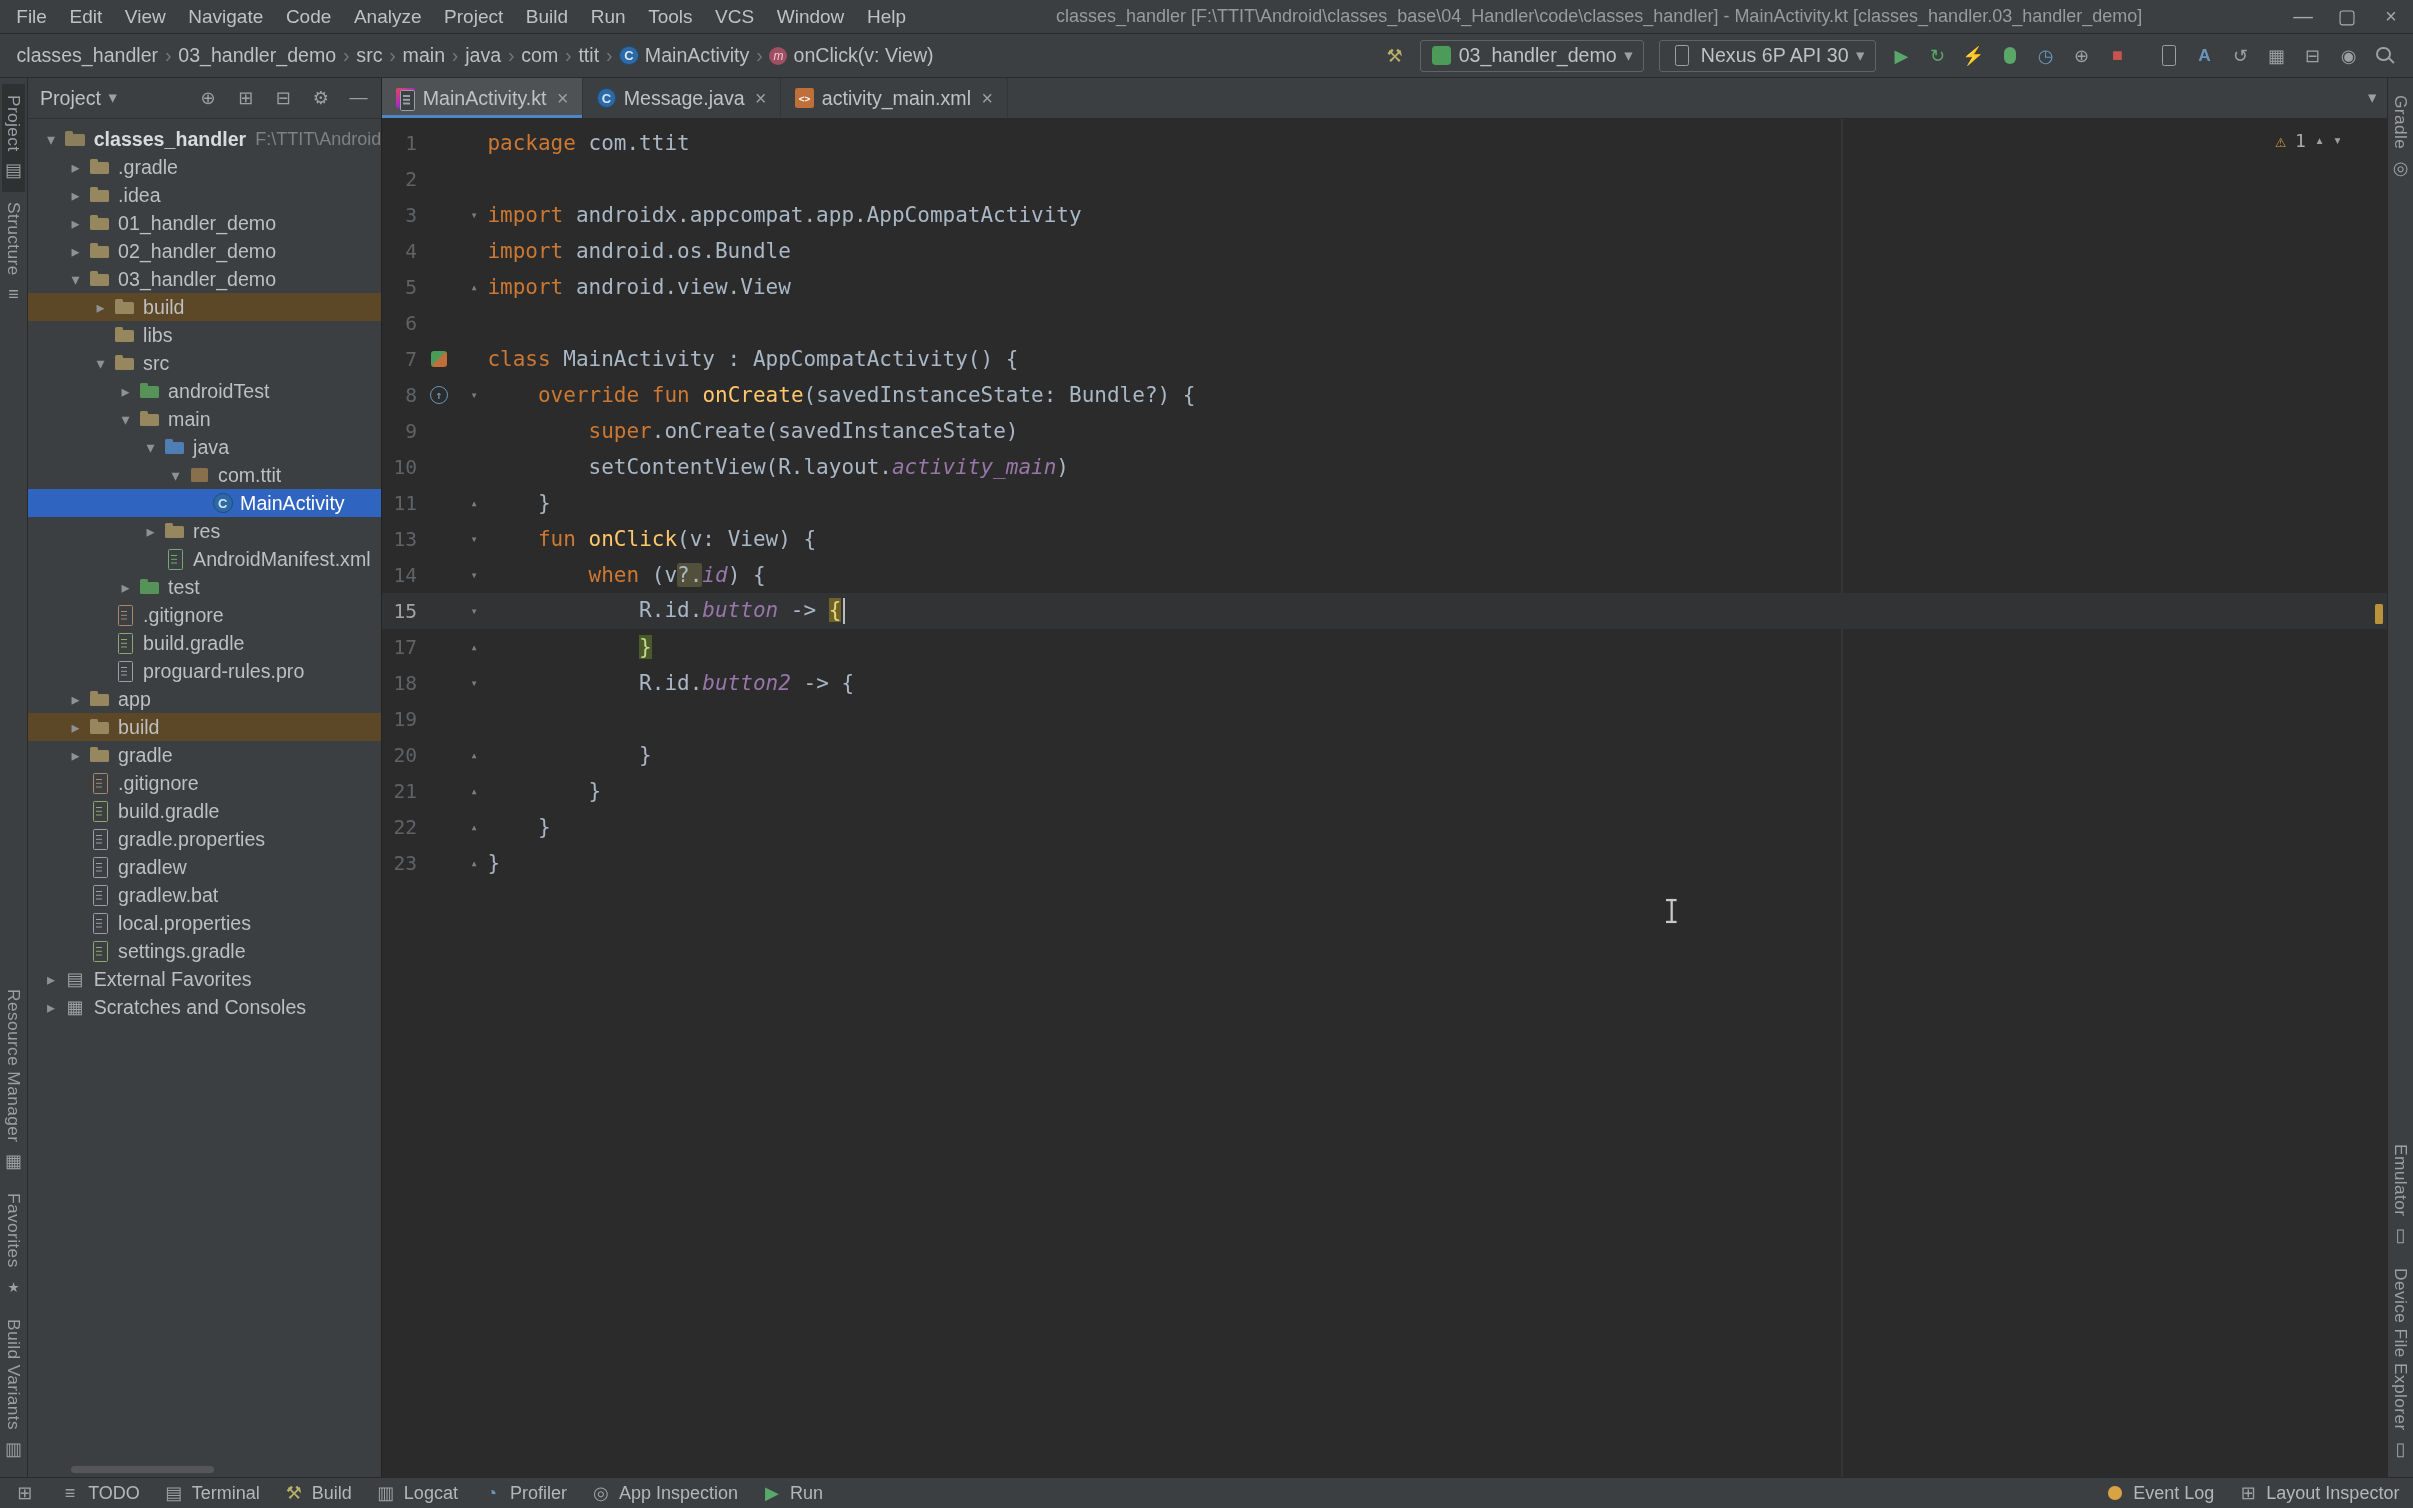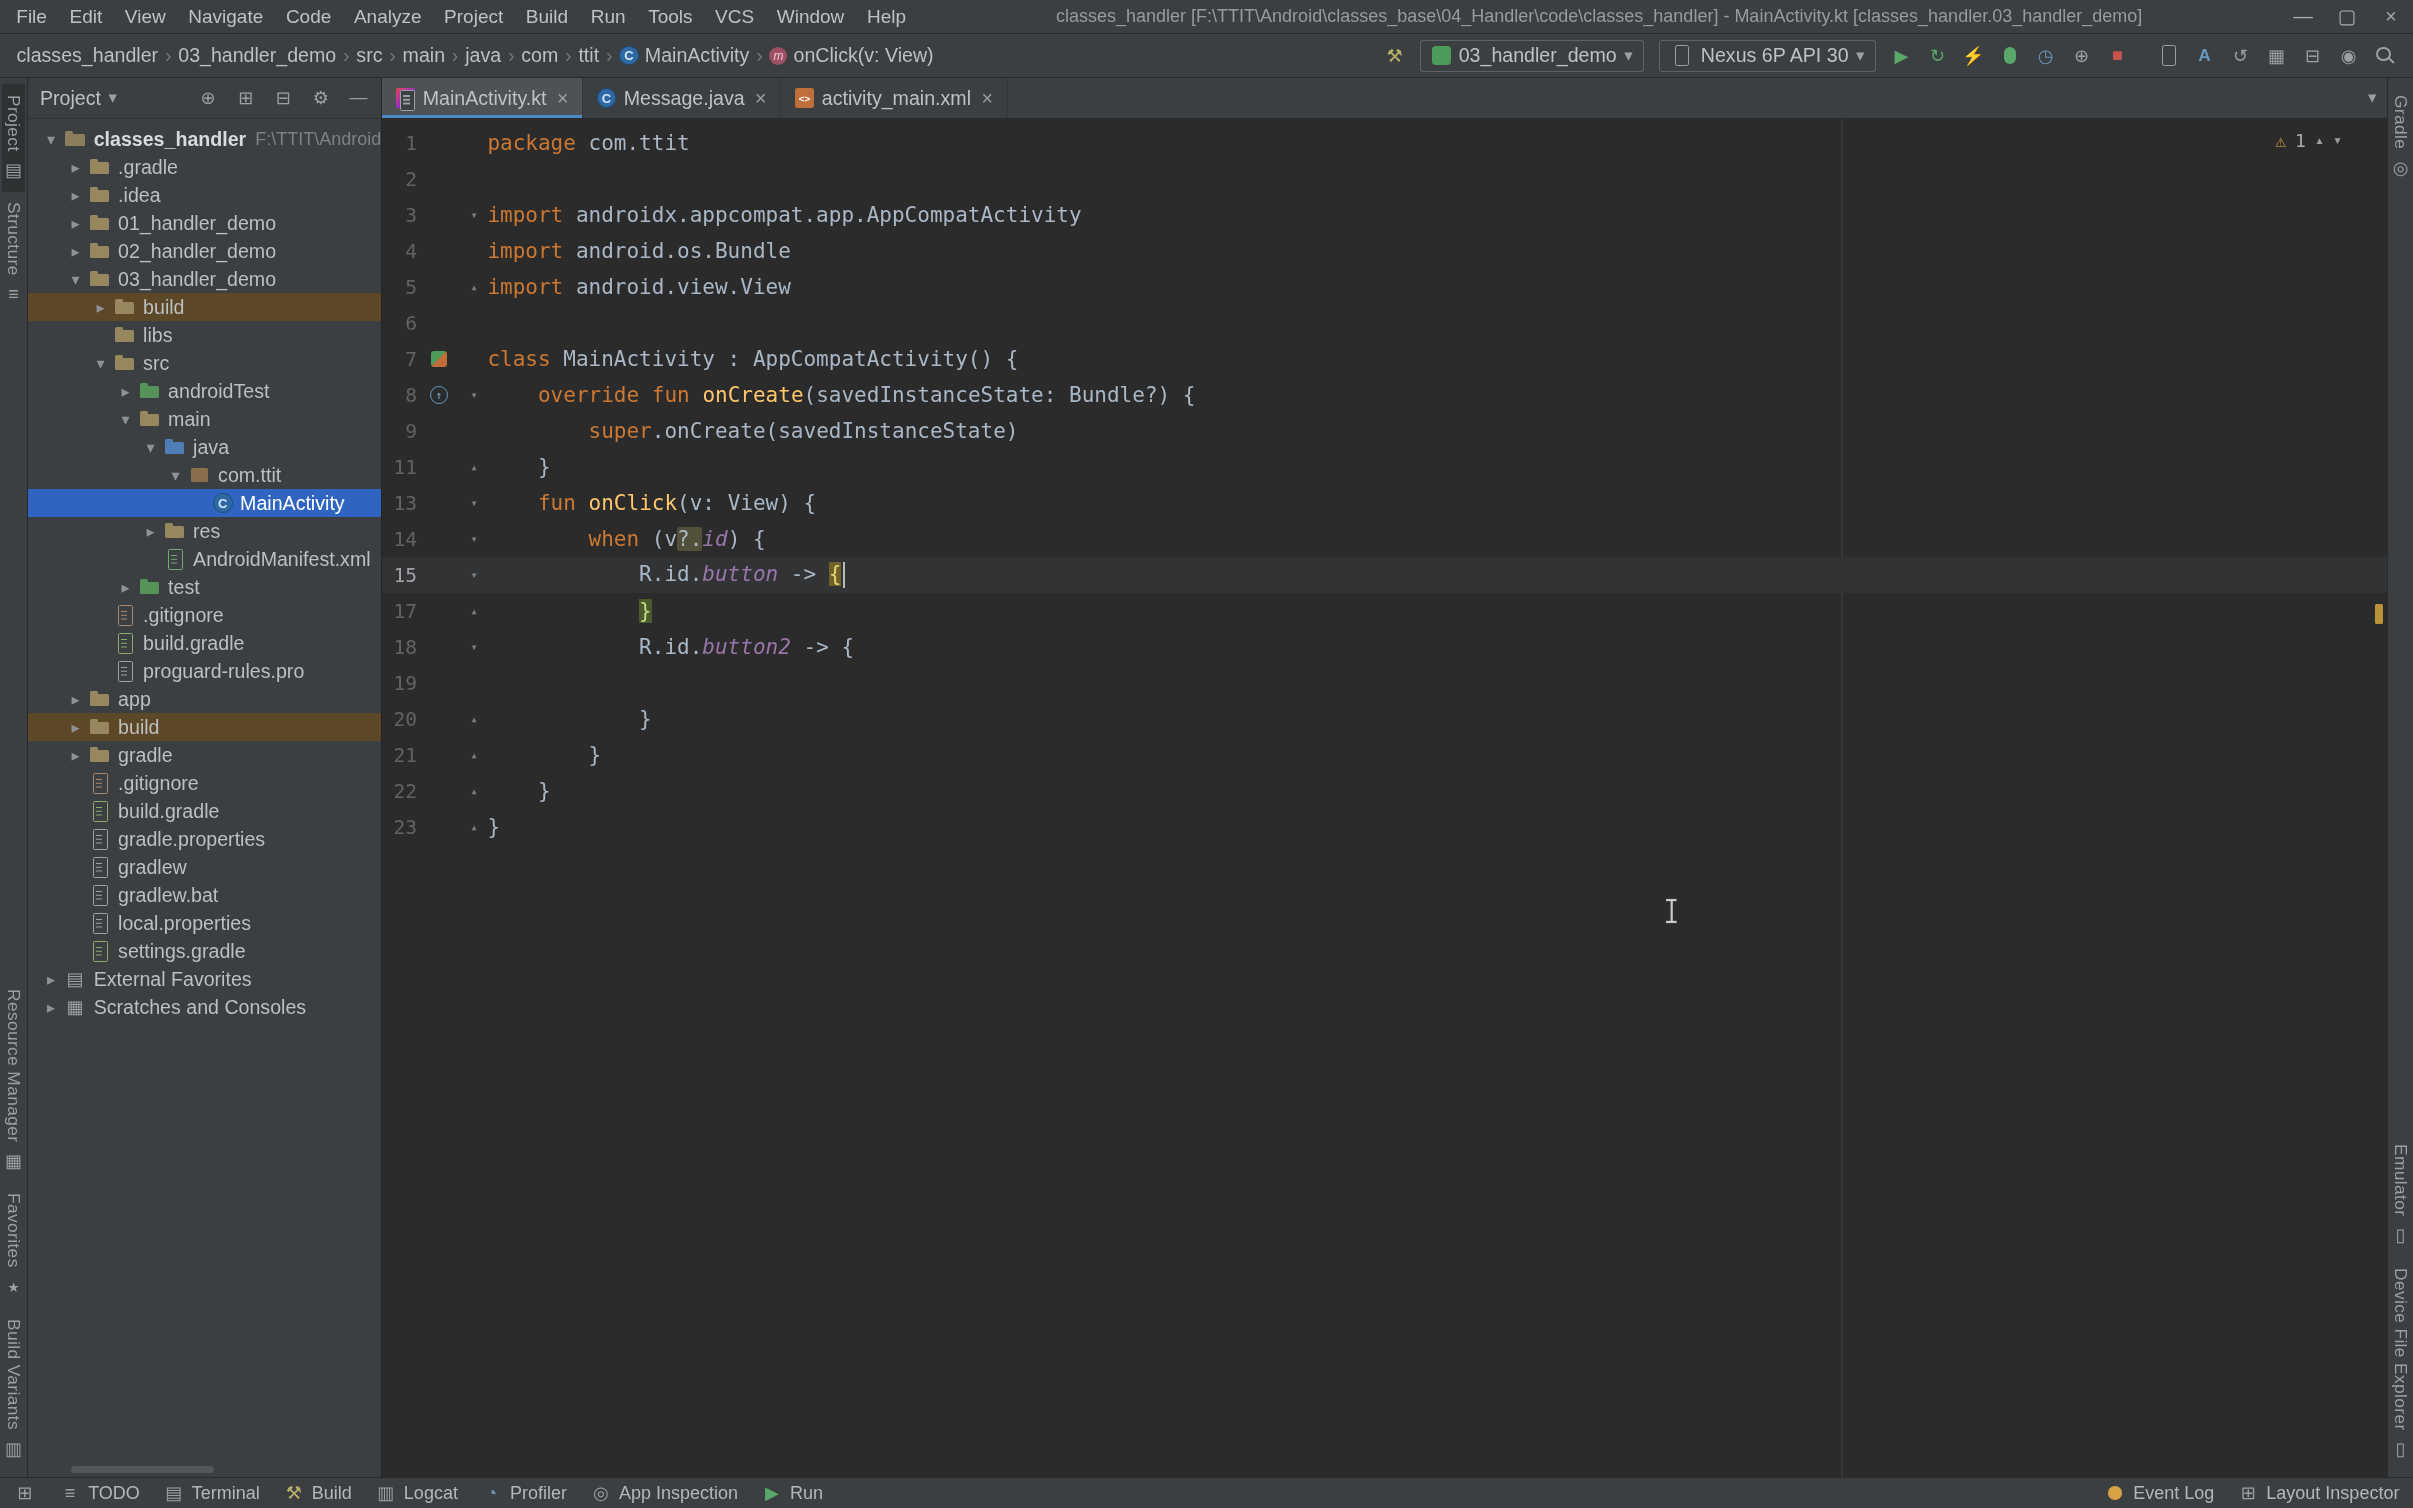--- a/index.html
+++ b/index.html
@@ -571,20 +571,26 @@
           <span class="lfold">▾</span>
           <span class="lcode"><span class="s-pl">    </span><span class="s-kw">override</span><span class="s-pl"> </span><span class="s-kw">fun</span><span class="s-pl"> </span><span class="s-fn">onCreate</span><span class="s-pl">(savedInstanceState: Bundle?) {</span></span>
         </div>
         <div class="cline">
           <span class="lnum">9</span>
           <span class="lgic"></span>
           <span class="lfold"></span>
           <span class="lcode"><span class="s-pl">        </span><span class="s-kw">super</span><span class="s-pl">.onCreate(savedInstanceState)</span></span>
         </div>
         <div class="cline">
+          <span class="lnum">10</span>
+          <span class="lgic"></span>
+          <span class="lfold"></span>
+          <span class="lcode"><span class="s-pl">        setContentView(R.layout.</span><span class="s-fd">activity_main</span><span class="s-pl">)</span></span>
+        </div>
+        <div class="cline">
           <span class="lnum">11</span>
           <span class="lgic"></span>
           <span class="lfold">▴</span>
           <span class="lcode"><span class="s-pl">    }</span></span>
         </div>
         <div class="cline">
           <span class="lnum">13</span>
           <span class="lgic"></span>
           <span class="lfold">▾</span>
           <span class="lcode"><span class="s-pl">    </span><span class="s-kw">fun</span><span class="s-pl"> </span><span class="s-fn">onClick</span><span class="s-pl">(v: View) {</span></span>

